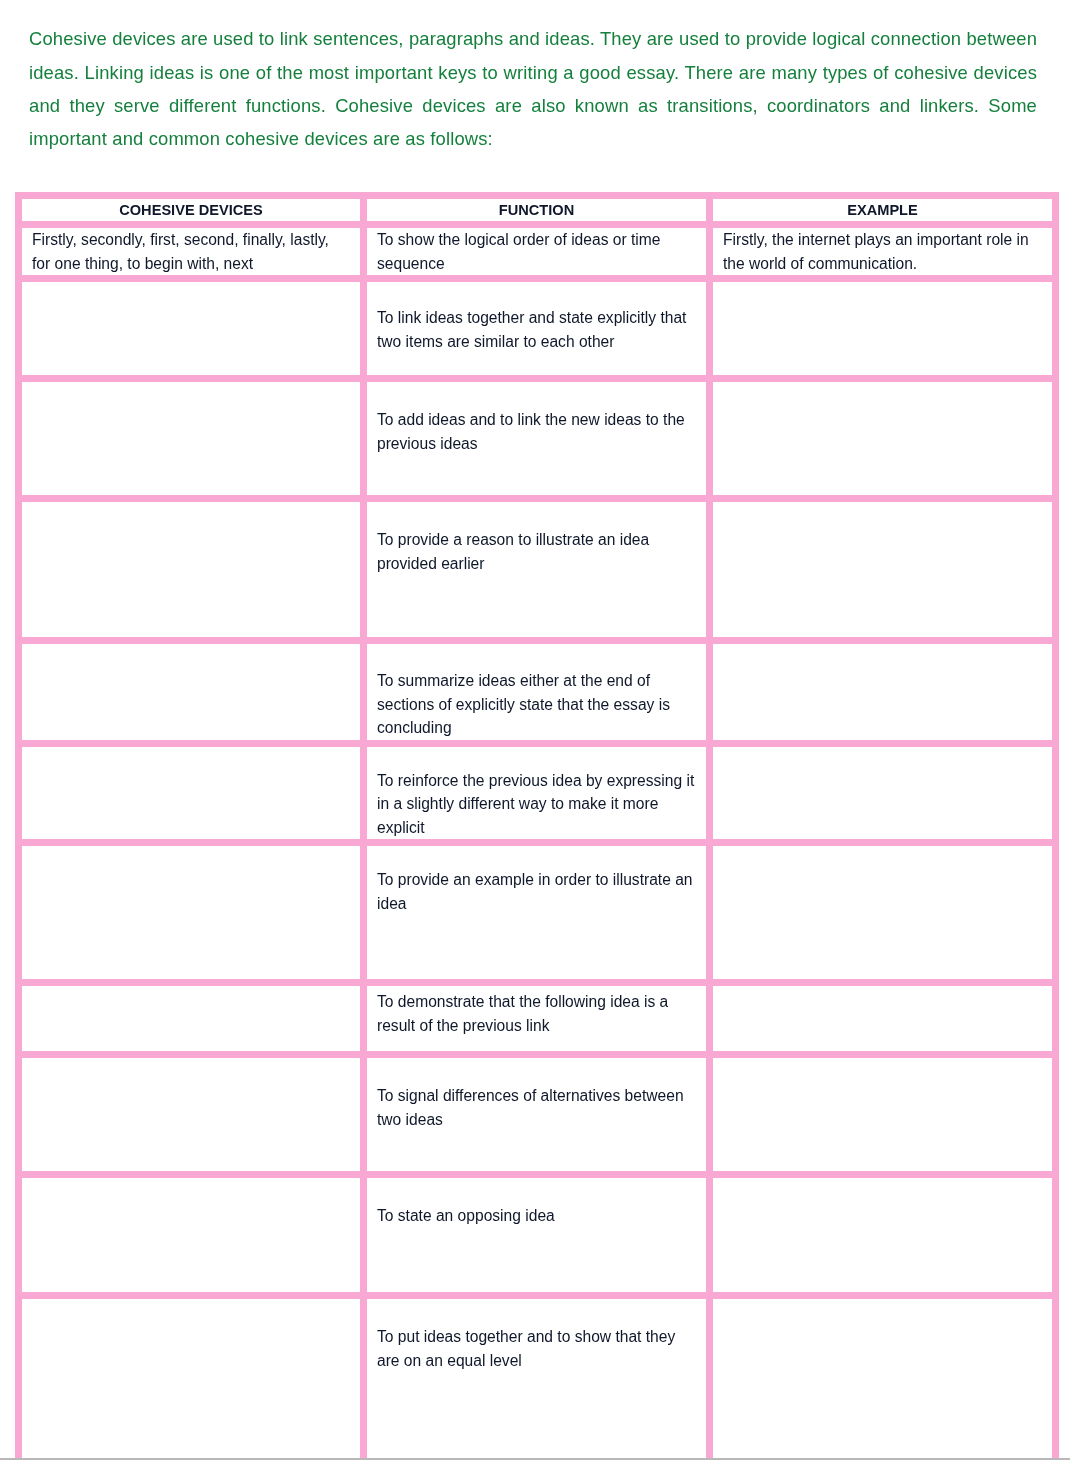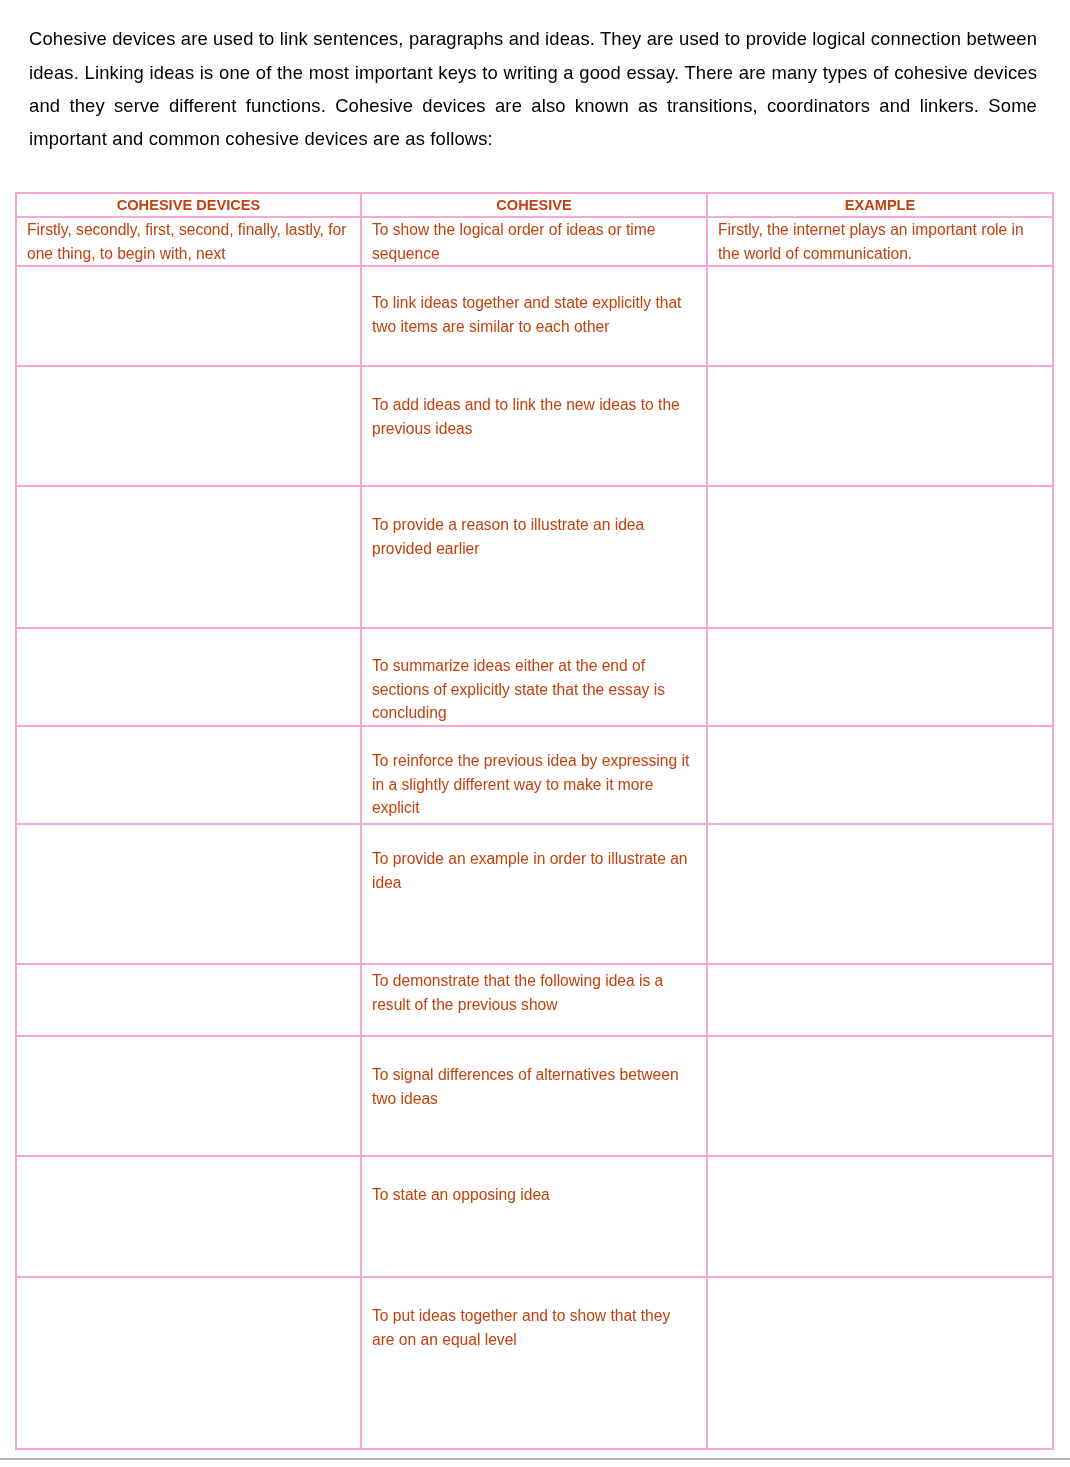--- a/index.html
+++ b/index.html
@@ -5,29 +5,29 @@
   html, body { margin: 0; padding: 0; }
   body {
     width: 1070px; height: 1467px; background: #ffffff;
     position: relative; overflow: hidden;
     font-family: "Liberation Sans", "DejaVu Sans", sans-serif;
     color: #2b2b2b;
   }
   .intro {
     position: absolute; left: 29px; top: 4px; width: 1008px;
     font-size: 18.4px; line-height: 33.3px; text-align: justify;
-    color: #000000; letter-spacing: 0.15px;
+    color: #15803d; letter-spacing: 0.15px;
   }
   table.devices {
     position: absolute; left: 15px; top: 192px;
     width: 1037px; border-collapse: collapse; table-layout: fixed;
   }
   table.devices td, table.devices th {
-    border: 2px solid #f9a8d4; vertical-align: top;
-    font-size: 15.6px; line-height: 23.5px; color: #c2410c;
+    border: 7px solid #f9a8d4; vertical-align: top;
+    font-size: 15.6px; line-height: 23.5px; color: #0f172a;
     padding: 0 10px; overflow: hidden;
   }
   table.devices th {
     font-weight: bold; text-align: center; height: 22px; line-height: 22px;
     font-size: 14.6px; padding: 0 4px;
   }
   .c1 { width: 345px; }
   .c2 { width: 346px; }
   .c3 { width: 346px; }
   td.first { padding-left: 10px; padding-top: 0; }
@@ -56,21 +56,21 @@
 
 <table class="devices">
   <colgroup>
     <col class="c1">
       <col class="c2">
       <col class="c3">
   </colgroup>
   <thead>
     <tr>
       <th>COHESIVE DEVICES</th>
-      <th>COHESIVE</th>
+      <th>FUNCTION</th>
       <th>EXAMPLE</th>
     </tr>
   </thead>
   <tbody>
     <tr style="height:48px">
       <td class="first">Firstly, secondly, first, second, finally, lastly, for one thing, to begin with, next</td>
       <td class="func">To show the logical order of ideas or time sequence</td>
       <td>Firstly, the internet plays an important role in the world of communication.</td>
     </tr>
     <tr style="height:100px">
@@ -98,21 +98,21 @@
       <td class="func pt-f">To reinforce the previous idea by expressing it in a slightly different way to make it more explicit</td>
       <td></td>
     </tr>
     <tr style="height:140px">
       <td></td>
       <td class="func pt-f">To provide an example in order to illustrate an idea</td>
       <td></td>
     </tr>
     <tr style="height:72px">
       <td></td>
-      <td class="func pt-g">To demonstrate that the following idea is a result of the previous show</td>
+      <td class="func pt-g">To demonstrate that the following idea is a result of the previous link</td>
       <td></td>
     </tr>
     <tr style="height:120px">
       <td></td>
       <td class="func pt-h">To signal differences of alternatives between two ideas</td>
       <td></td>
     </tr>
     <tr style="height:121px">
       <td></td>
       <td class="func pt-i">To state an opposing idea</td>

